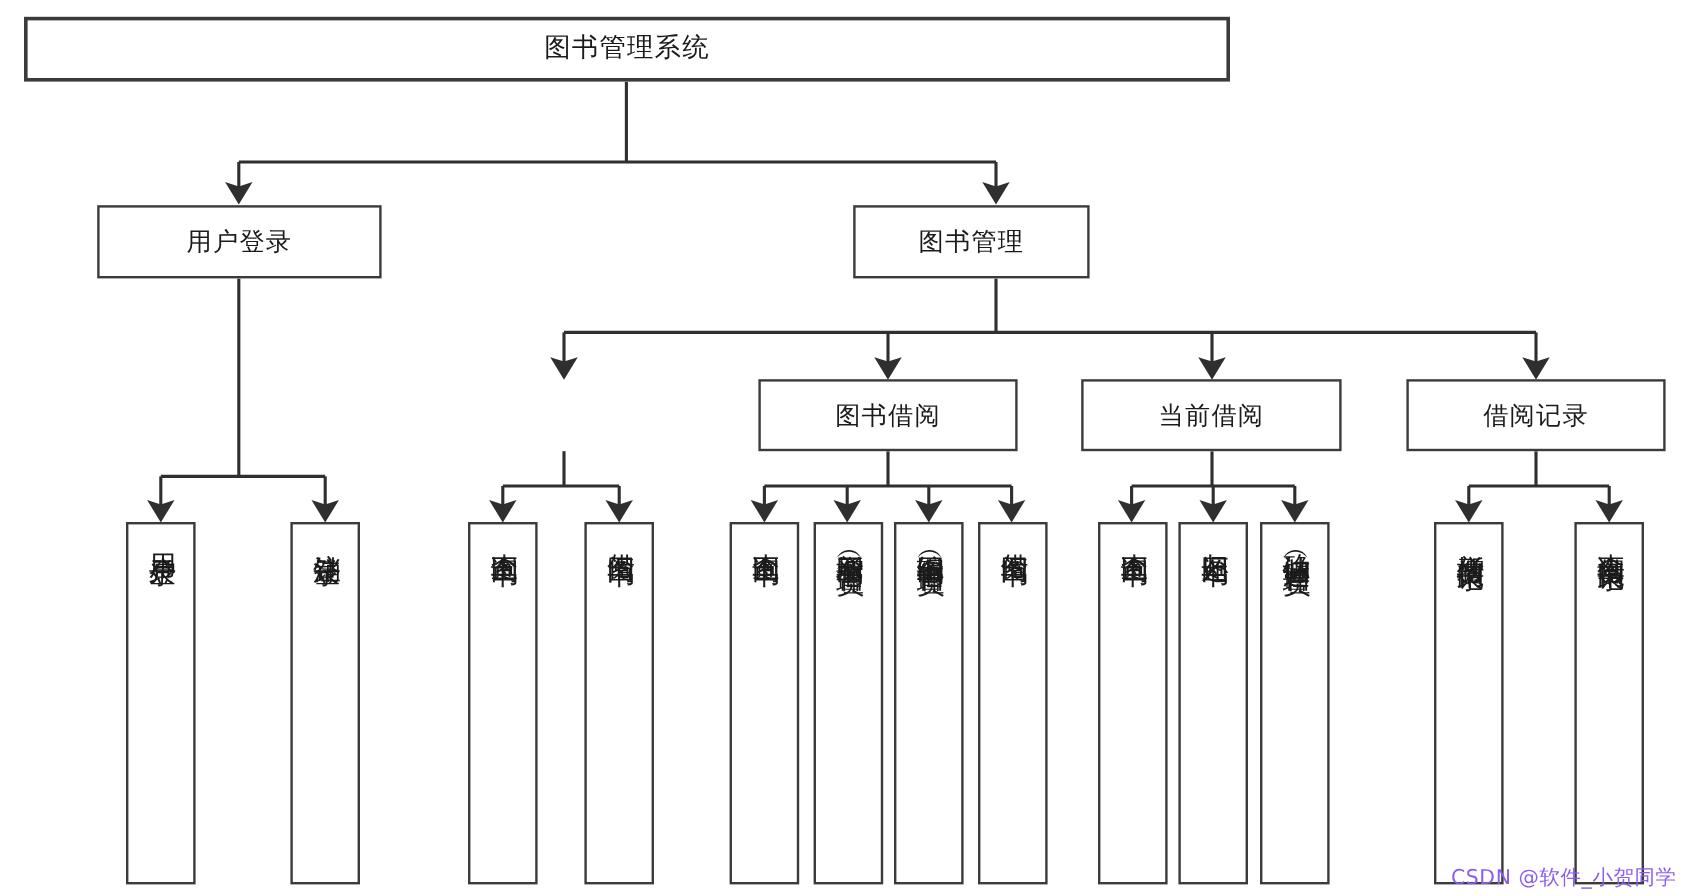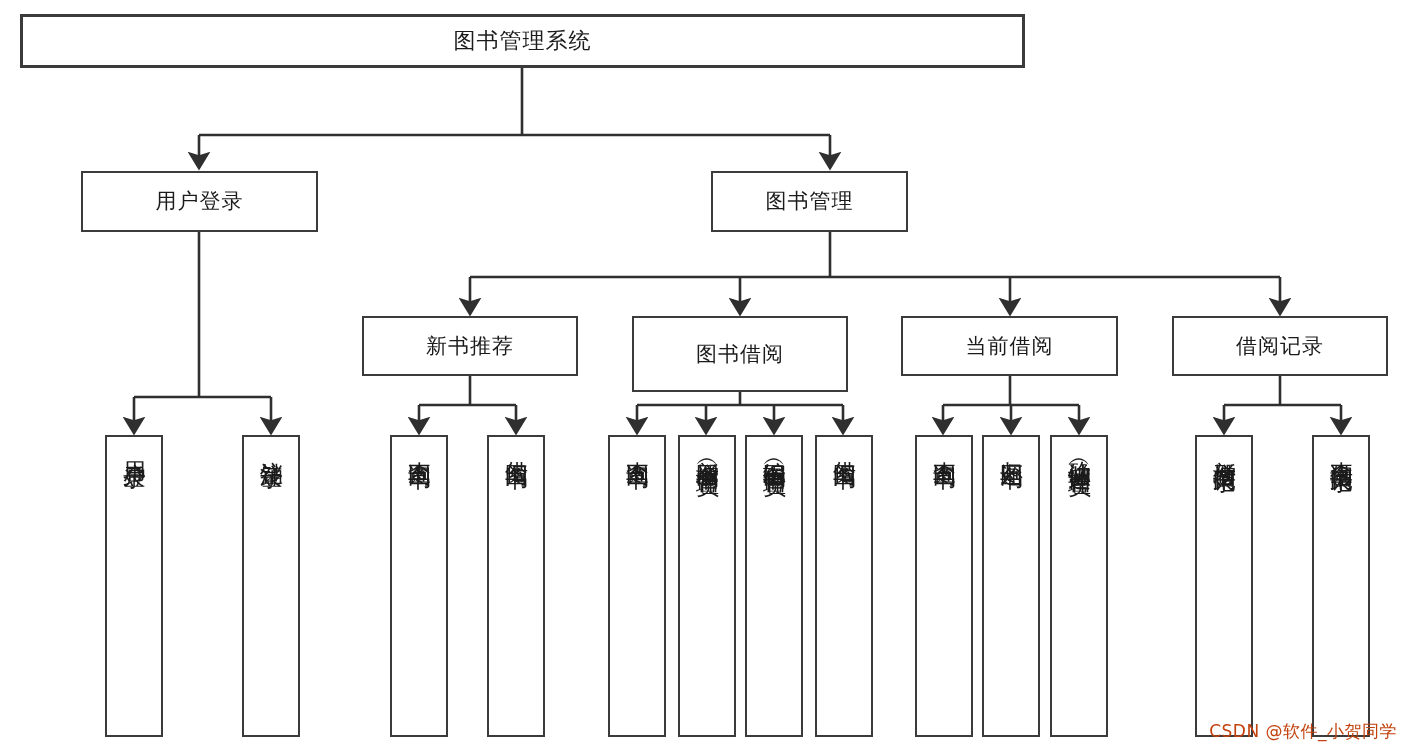--- a/index.html
+++ b/index.html
@@ -42,21 +42,21 @@
     font-size:23px;
     line-height:1.04;
     letter-spacing:2px;
     white-space:pre-wrap;
     max-height:294px;
   }
   #watermark{
     position:absolute;
     right:8px;bottom:4px;
     font-size:17px;
-    color:#c2410c;
+    color:#8b5cf6;
     letter-spacing:0.5px;
     white-space:nowrap;
     user-select:none;
   }
 </style>
 </head>
 <body>
 
 <div id="stage">
 
@@ -114,24 +114,21 @@
     <span class="lbl">图书管理系统</span>
   </div>
 
   <div class="node h" style="left:81px;top:171px;width:237px;height:61px;">
     <span class="lbl">用户登录</span>
   </div>
   <div class="node h" style="left:711px;top:171px;width:197px;height:61px;">
     <span class="lbl">图书管理</span>
   </div>
 
-  <div class="node h" style="left:362px;top:316px;width:216px;height:60px;">
-    <span class="lbl">新书推荐</span>
-  </div>
-  <div class="node h" style="left:632px;top:316px;width:216px;height:76px;">
+  <div class="node h" style="left:632px;top:316px;width:216px;height:60px;">
     <span class="lbl">图书借阅</span>
   </div>
   <div class="node h" style="left:1172px;top:316px;width:216px;height:60px;">
     <span class="lbl">借阅记录</span>
   </div>
   <div class="node h" style="left:901px;top:316px;width:217px;height:60px;">
     <span class="lbl">当前借阅</span>
   </div>
 
   <div class="node v" style="left:105px;top:435px;width:58px;height:302px;">

